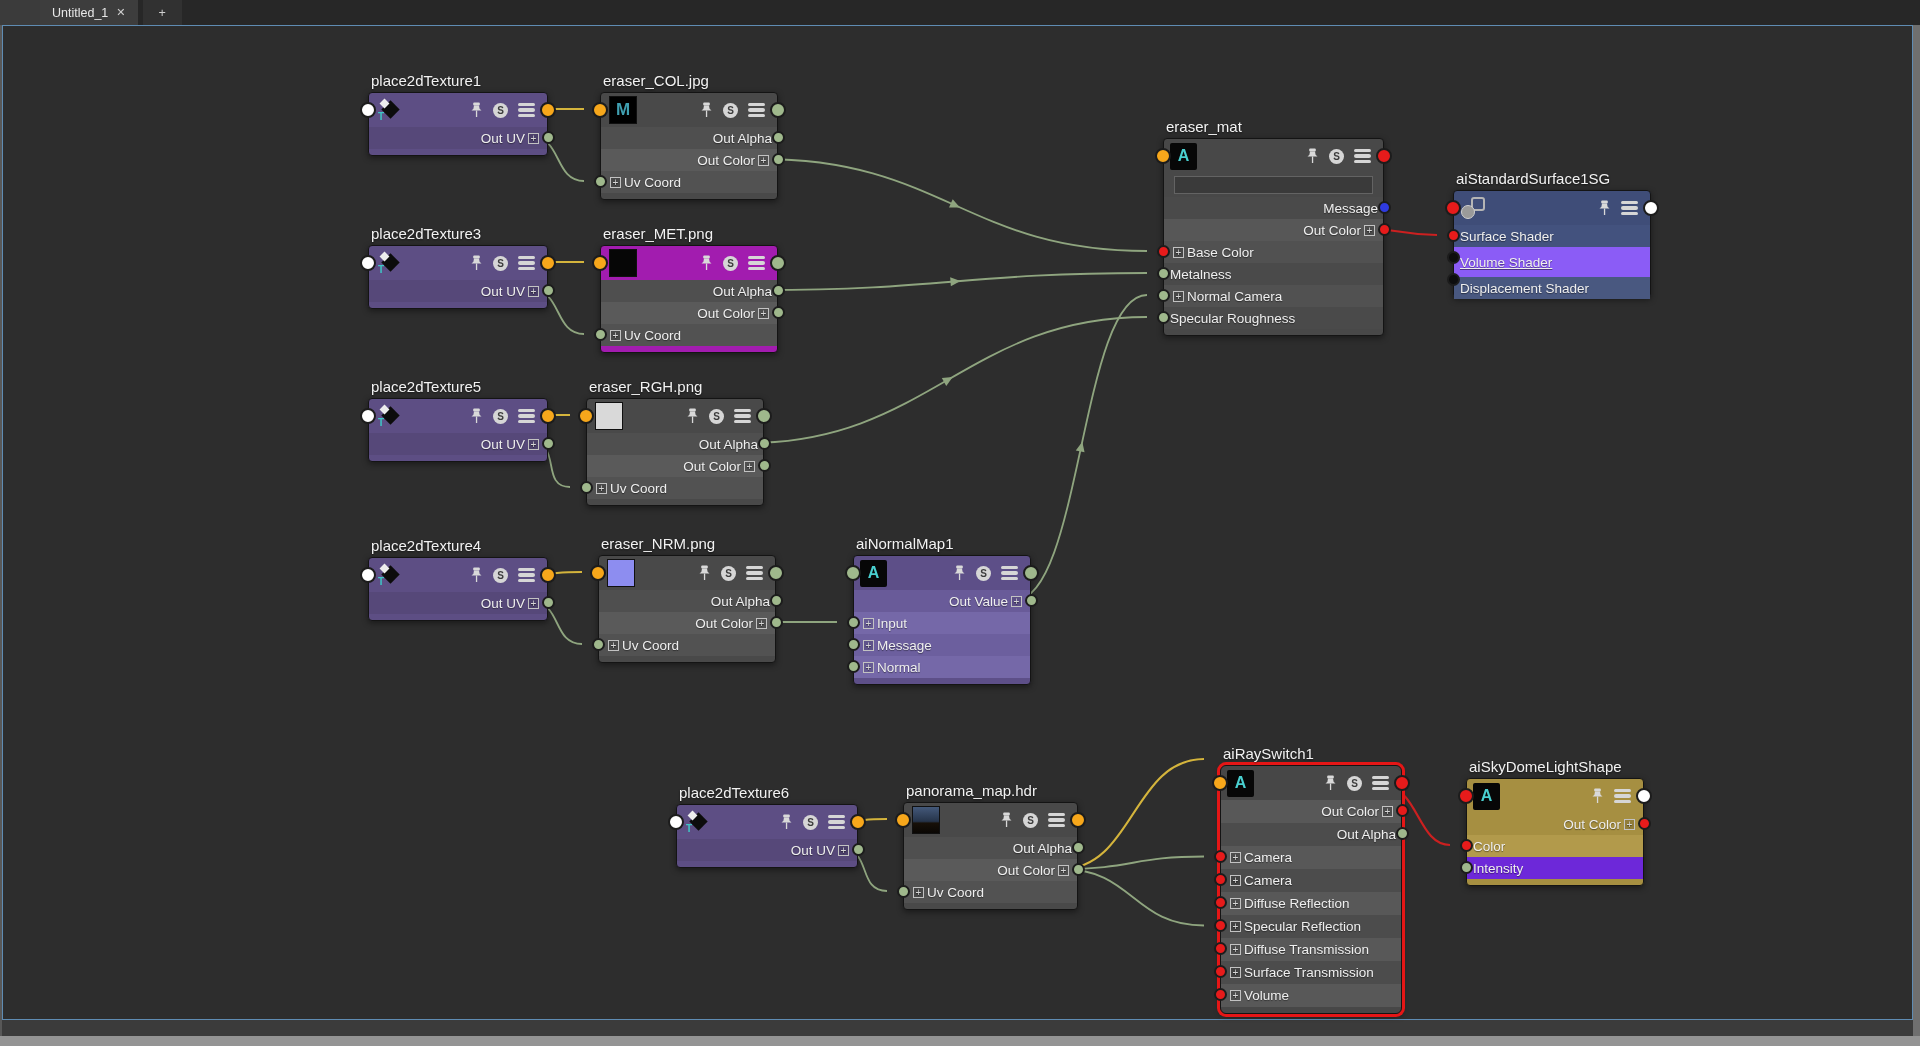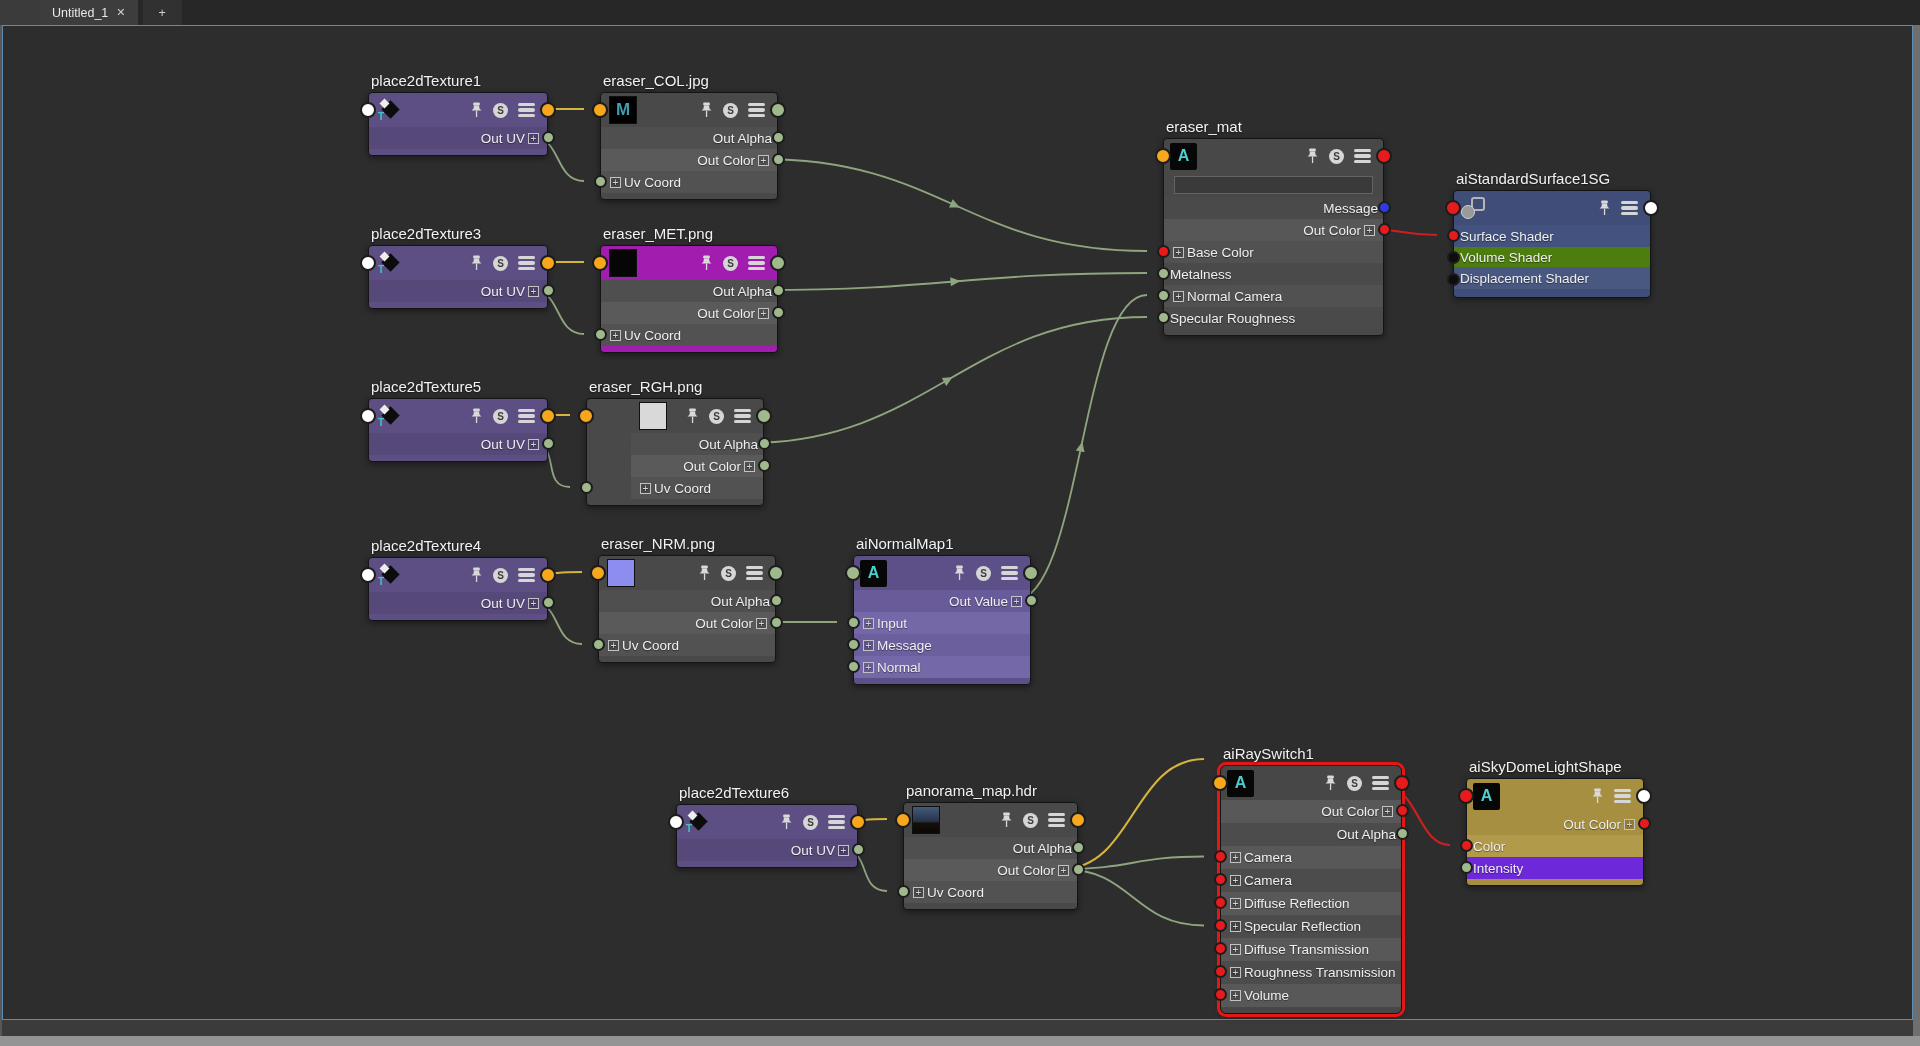--- a/index.html
+++ b/index.html
@@ -266,21 +266,21 @@
           </div>
         </div>
         <div class="port" style="left: -9px; top: 9px; width: 16px; height: 16px; background: rgb(255, 255, 255);"></div>
         <div class="port" style="left: 171px; top: 9px; width: 16px; height: 16px; background: rgb(247, 167, 27);"></div>
         <div class="row out" style="height: 22px; background: rgb(86, 72, 121);">
           <div>Out UV</div>
           <div class="xpand">+</div>
         </div>
         <div class="port" style="left: 172.5px; top: 37.5px; width: 13px; height: 13px; background: rgb(159, 184, 140);"></div>
       </div>
-      <div class="node" style="left: 570px; top: 398px; width: 178px; background: rgb(73, 73, 73); height: 108px; padding-left: 44px;">
+      <div class="node" style="left: 570px; top: 398px; width: 178px; background: rgb(73, 73, 73); height: 108px;">
         <div class="ntitle">eraser_RGH.png</div>
         <div class="nheader">
           <div class="thumb lgray"></div>
           <div class="spacer"></div>
           <svg viewBox="0 0 13 16" class="pin-ic">
             <rect x="3.2" y="0.5" width="6.6" height="3" rx="1" fill="#d9d9d9"></rect>
             <path d="M4 3.5h5l0.6 3.2 1.9 1.8H1.5l1.9-1.8z" fill="#d9d9d9"></path>
             <rect x="5.9" y="8.5" width="1.3" height="6.5" fill="#d9d9d9"></rect>
           </svg>
           <div class="s-ic">S</div>
@@ -478,21 +478,21 @@
             <i></i>
             <i></i>
           </div>
         </div>
         <div class="port" style="left: -9px; top: 9px; width: 16px; height: 16px; background: rgb(231, 27, 27);"></div>
         <div class="port" style="left: 189px; top: 9px; width: 16px; height: 16px; background: rgb(255, 255, 255);"></div>
         <div class="row in" style="height: 22px; background: rgb(67, 82, 126);">
           <div>Surface Shader</div>
         </div>
         <div class="port" style="left: -7.5px; top: 37.5px; width: 13px; height: 13px; background: rgb(231, 27, 27);"></div>
-        <div class="row in" style="height: 20px; background: #4d7c0f;">
+        <div class="row in" style="height: 30px; background: #8b5cf6; text-decoration: underline;">
           <div>Volume Shader</div>
         </div>
         <div class="port" style="left: -7.5px; top: 59.5px; width: 13px; height: 13px; background: rgb(13, 13, 13);"></div>
         <div class="row in" style="height: 22px; background: rgb(73, 88, 128);">
           <div>Displacement Shader</div>
         </div>
         <div class="port" style="left: -7.5px; top: 81.5px; width: 13px; height: 13px; background: rgb(13, 13, 13);"></div>
       </div>
       <div class="node" style="left: 660px; top: 804px; width: 182px; background: rgb(93, 78, 132); height: 64px;">
         <div class="ntitle">place2dTexture6</div>
@@ -605,21 +605,21 @@
           <div>Specular Reflection</div>
         </div>
         <div class="port" style="left: -7.5px; top: 153px; width: 13px; height: 13px; background: rgb(231, 27, 27);"></div>
         <div class="row in" style="height: 23px; background: rgb(88, 88, 88);">
           <div class="xpand">+</div>
           <div>Diffuse Transmission</div>
         </div>
         <div class="port" style="left: -7.5px; top: 176px; width: 13px; height: 13px; background: rgb(231, 27, 27);"></div>
         <div class="row in" style="height: 23px; background: rgb(76, 76, 76);">
           <div class="xpand">+</div>
-          <div>Roughness Transmission</div>
+          <div>Surface Transmission</div>
         </div>
         <div class="port" style="left: -7.5px; top: 199px; width: 13px; height: 13px; background: rgb(231, 27, 27);"></div>
         <div class="row in" style="height: 23px; background: rgb(88, 88, 88);">
           <div class="xpand">+</div>
           <div>Volume</div>
         </div>
         <div class="port" style="left: -7.5px; top: 222px; width: 13px; height: 13px; background: rgb(231, 27, 27);"></div>
       </div>
       <div class="node" style="left: 1450px; top: 778px; width: 178px; background: rgb(166, 143, 65); height: 108px;">
         <div class="ntitle">aiSkyDomeLightShape</div>

